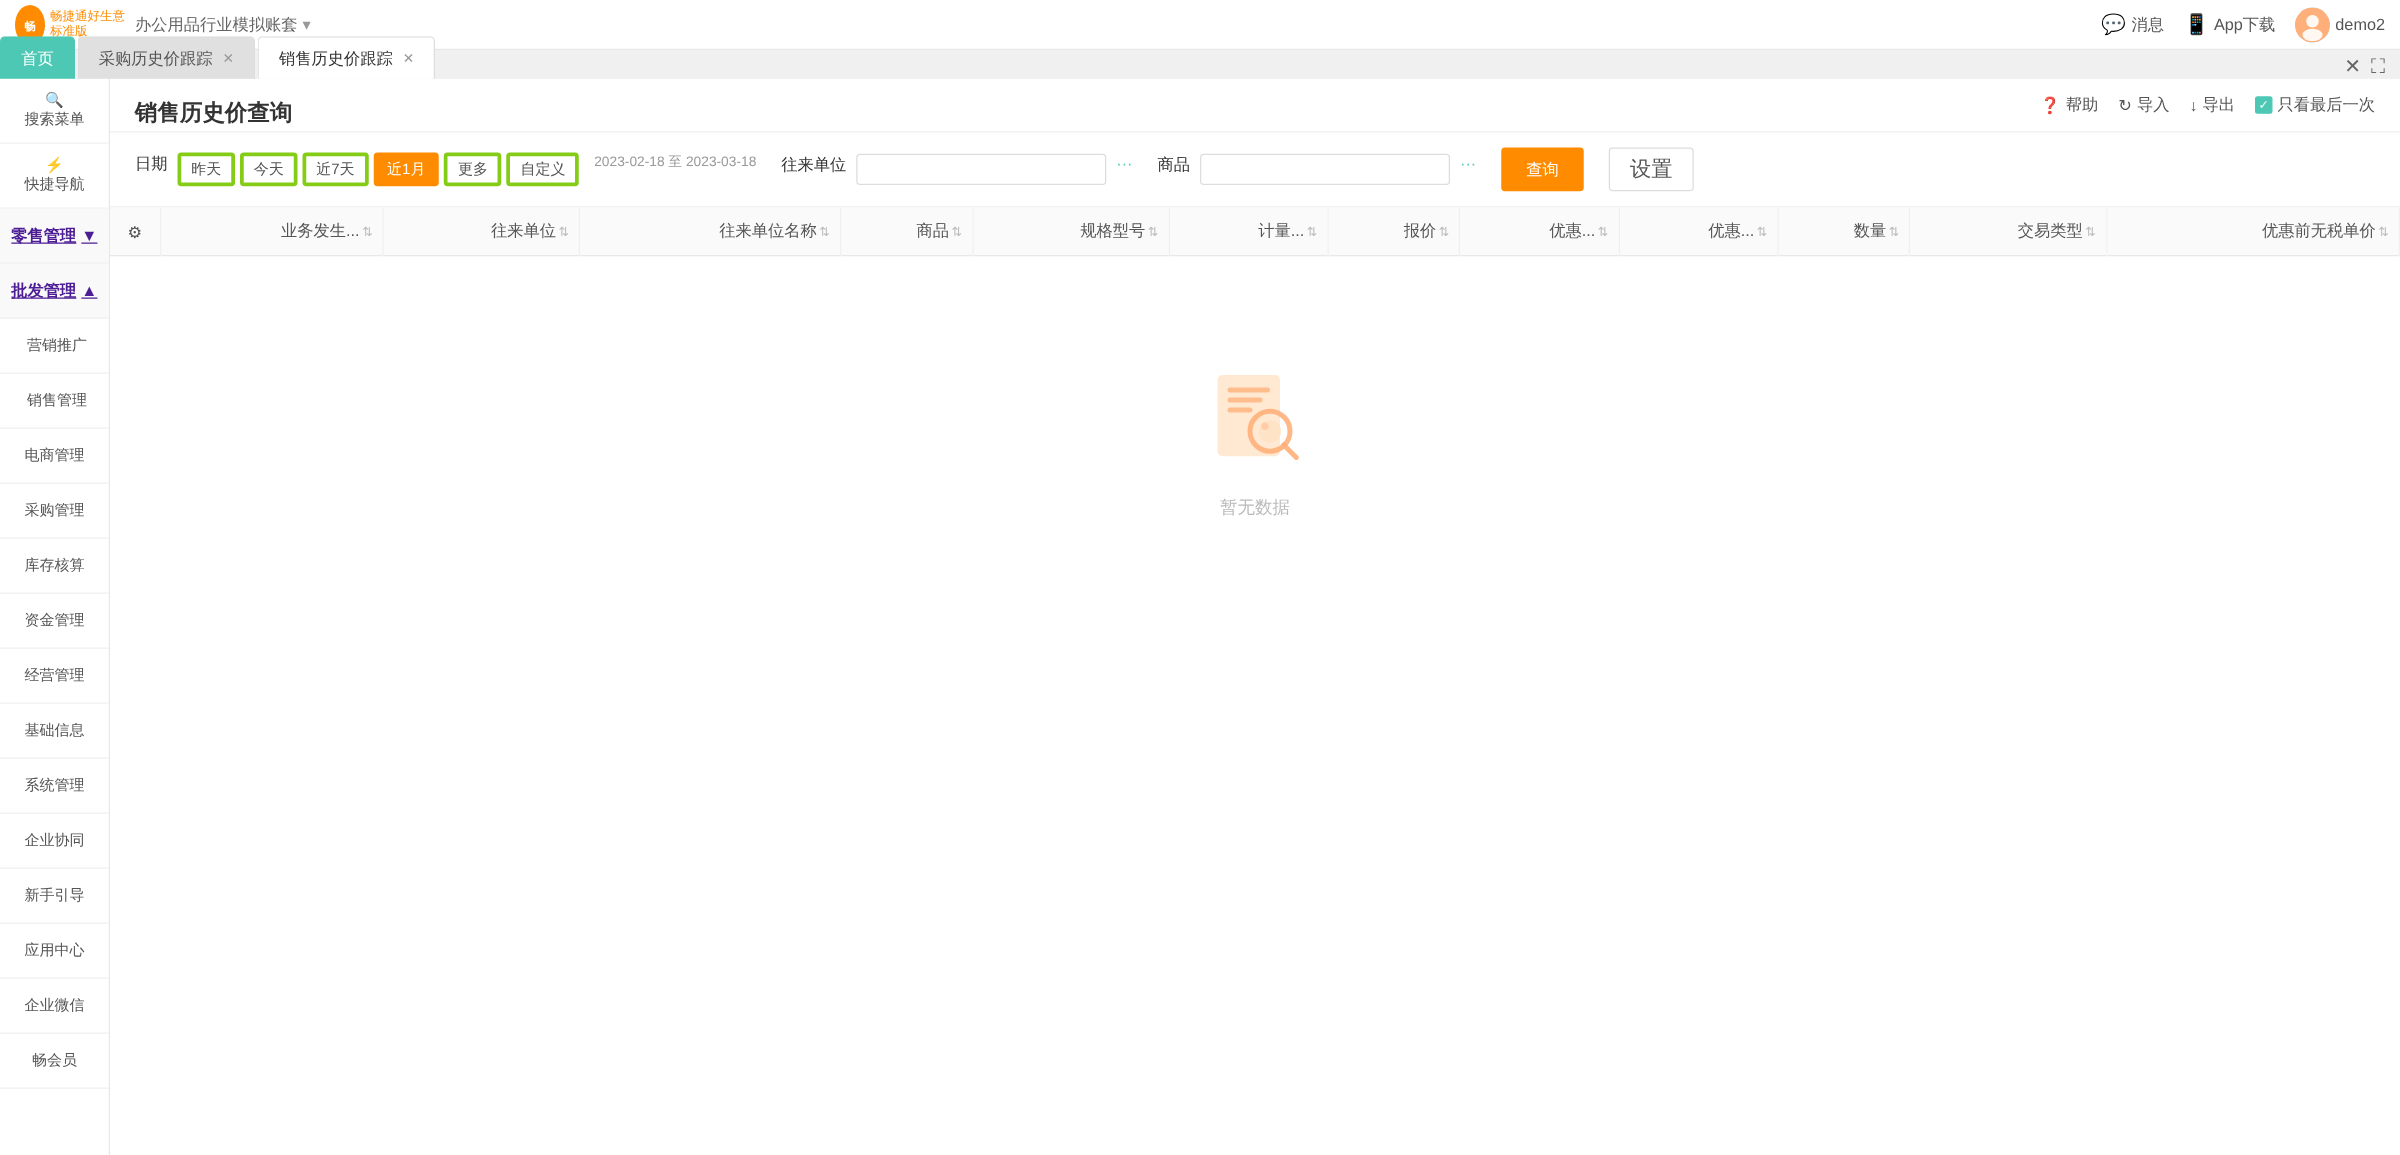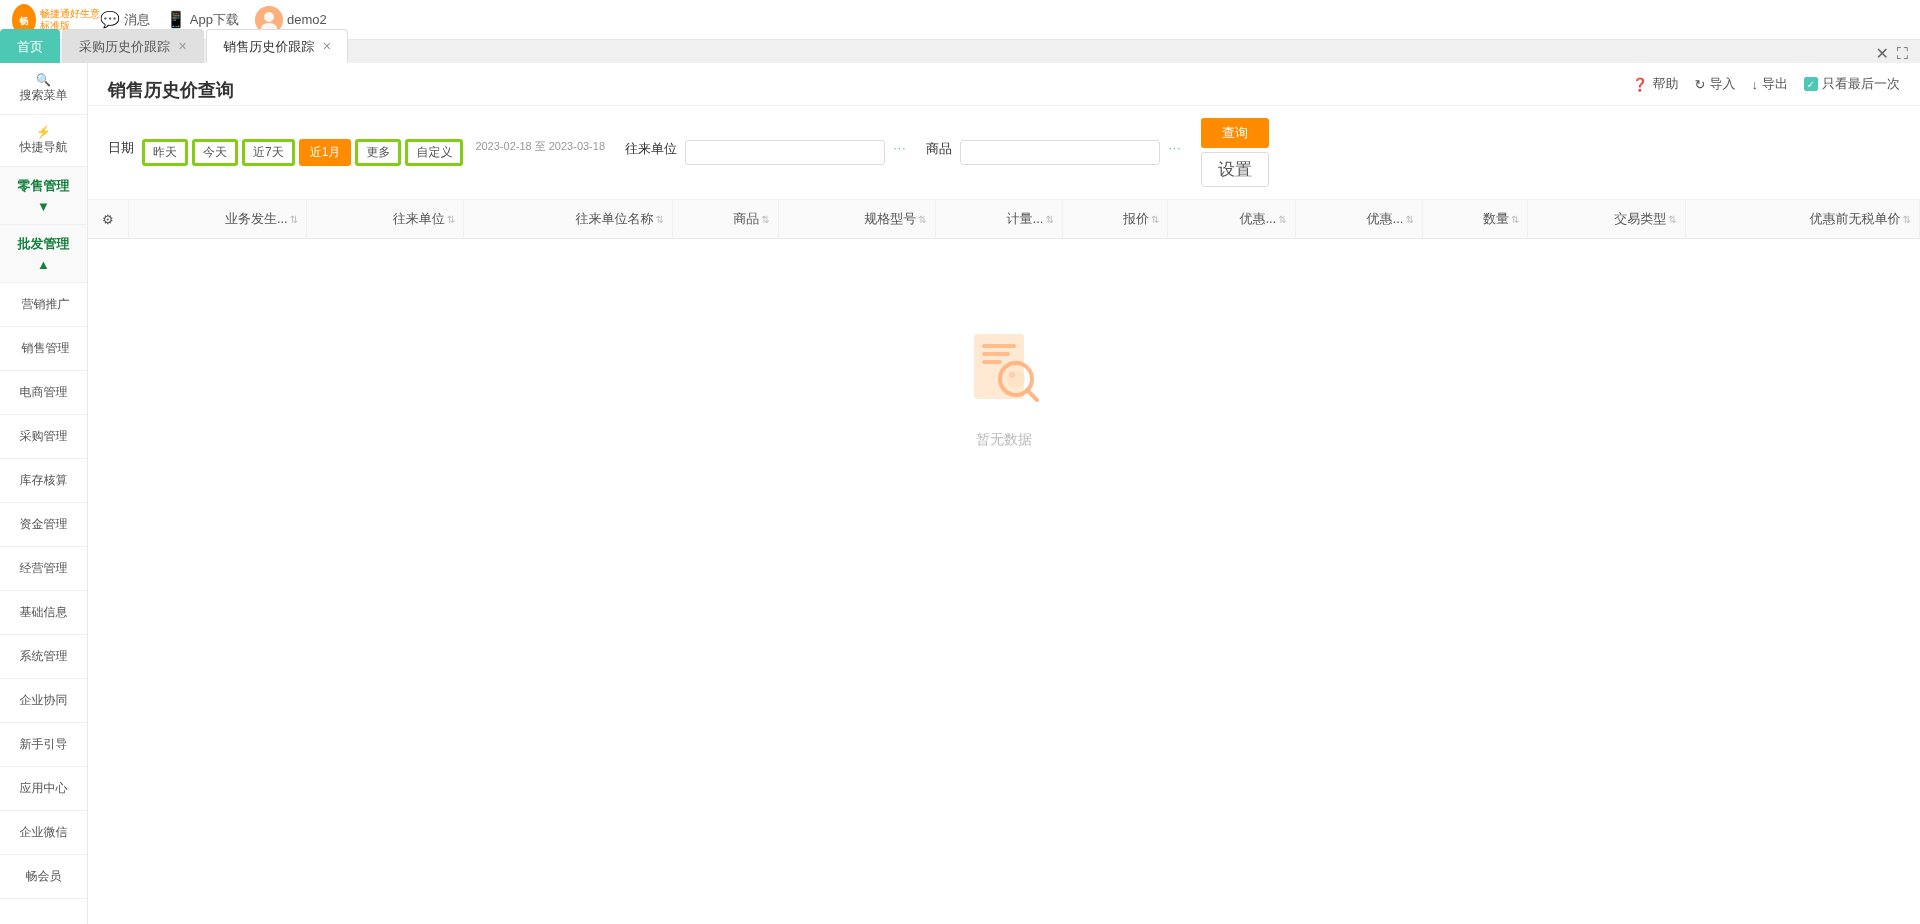--- a/index.html
+++ b/index.html
@@ -152,26 +152,27 @@
       font-size: 12px;
       color: #555;
       cursor: pointer;
       border-bottom: 1px solid #f0f0f0;
       text-align: center;
       min-height: 44px;
       justify-content: center;
     }
     .sidebar-item.section-header {
       background: #f9f9f9;
-      color: #15803d;
+      color: #4c1d95;
       font-weight: 600;
       font-size: 13px;
-      flex-direction: column;
+      flex-direction: row;
       justify-content: center;
       gap: 4px;
+      text-decoration: underline;
     }
     .sidebar-item.sub { padding-left: 8px; }
 
     
     .content-area {
       flex: 1;
       display: flex;
       flex-direction: column;
       overflow: hidden;
       background: white;
@@ -294,22 +295,22 @@
       background: white;
       color: #555;
       border: 1px solid #ddd;
       padding: 5px 16px;
       border-radius: 3px;
       cursor: pointer;
       font-size: 17px;
     }
     .filter-buttons {
       display: flex;
-      flex-direction: column;
-      gap: 4px;
+      flex-direction: row;
+      gap: 20px;
     }
 
     
     .table-container {
       flex: 1;
       overflow: auto;
     }
     table {
       width: 100%;
       border-collapse: collapse;
@@ -357,20 +358,24 @@
         <circle cx="9" cy="9" r="8" fill="#ff8c00"></circle>
         <text x="9" y="13" text-anchor="middle" fill="white" font-size="9" font-weight="bold">畅</text>
       </svg>
     </div>
     <div class="logo-text">
       <div>畅捷通好生意</div>
       <div>标准版</div>
     </div>
   </div>
 
+  <div class="top-nav-title">
+    <span>办公用品行业模拟账套</span>
+    <span style="cursor:pointer;color:#999;">▾</span>
+  </div>
 
   <div class="top-actions">
     <div class="action-item">
       <span style="font-size:16px;">💬</span>
       <span>消息</span>
     </div>
     <div class="action-item">
       <span style="font-size:16px;">📱</span>
       <span>App下载</span>
     </div>

